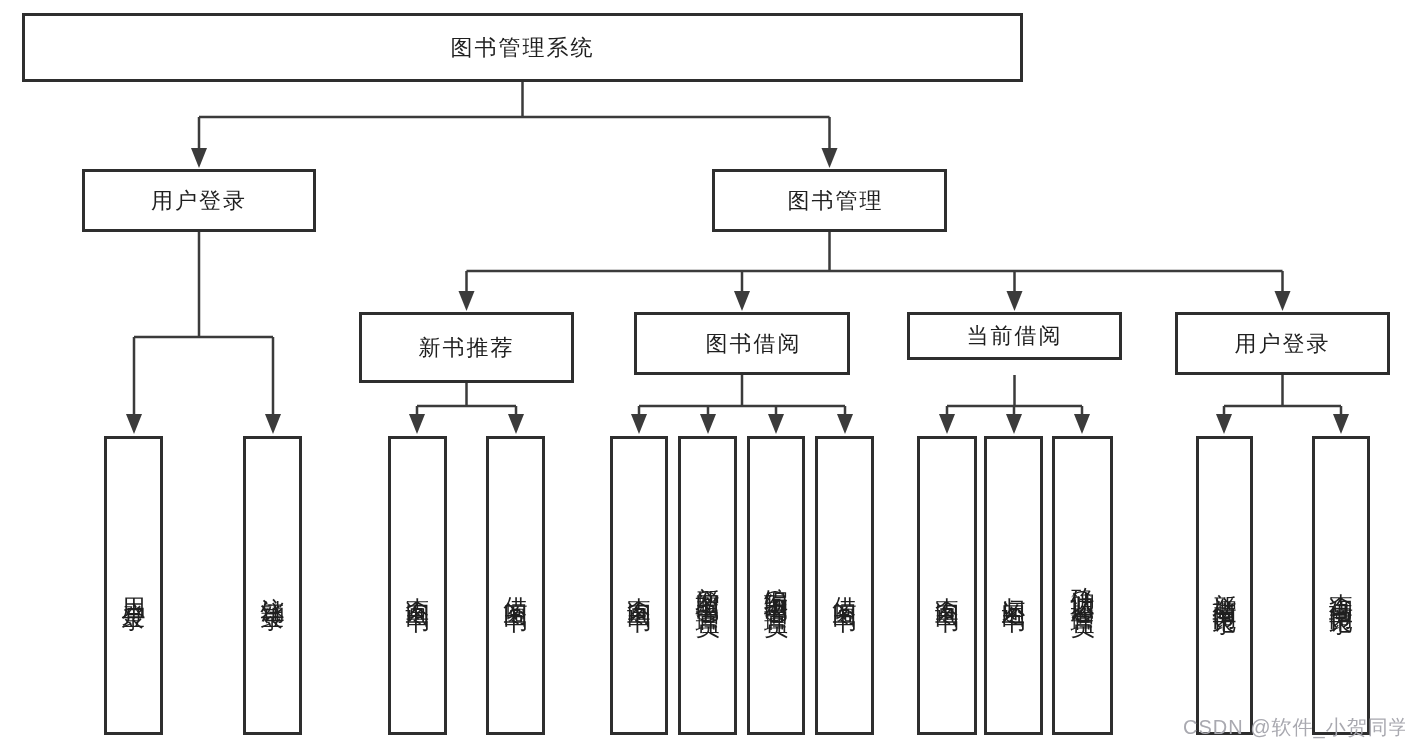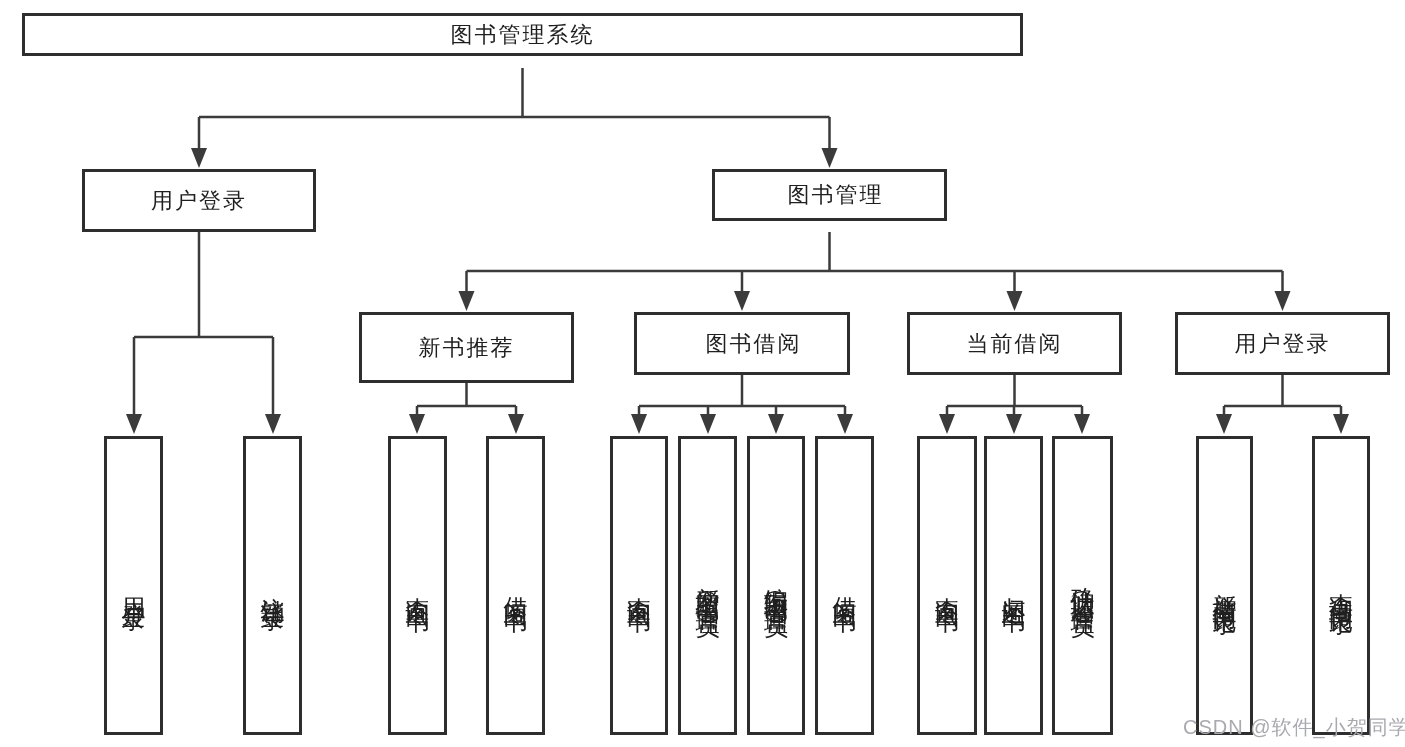--- a/index.html
+++ b/index.html
@@ -36,28 +36,28 @@
     white-space: nowrap;
   }
   .leaf .lbl {
     writing-mode: vertical-rl;
     text-orientation: mixed;
     font-size: 24px;
     letter-spacing: 4px;
     line-height: 1;
   }
   
-  .n-root   { left: 22px;   top: 13px;  width: 1001px; height: 43px; }
+  .n-root   { left: 22px;   top: 13px;  width: 1001px; height: 69px; }
   
   .n-login  { left: 82px;   top: 169px; width: 234px;  height: 63px; }
-  .n-mgmt   { left: 712px;  top: 169px; width: 235px;  height: 52px; padding-left: 12px; }
+  .n-mgmt   { left: 712px;  top: 169px; width: 235px;  height: 63px; padding-left: 12px; }
   
   .n-g0 { left: 359px;  top: 312px; width: 215px; height: 71px; }
   .n-g1 { left: 634px;  top: 312px; width: 216px; height: 63px; padding-left: 23px; }
-  .n-g2 { left: 907px;  top: 312px; width: 215px; height: 63px; }
+  .n-g2 { left: 907px;  top: 312px; width: 215px; height: 48px; }
   .n-g3 { left: 1175px; top: 312px; width: 215px; height: 63px; }
   
   .leaf { top: 436px; height: 299px; }
   .n-l-login0 { left: 104px;  width: 59px; }
   .n-l-login1 { left: 243px;  width: 59px; }
   .n-l-00 { left: 388px;  width: 59px; }
   .n-l-01 { left: 486px;  width: 59px; }
   .n-l-10 { left: 610px;  width: 58px; }
   .n-l-11 { left: 678px;  width: 59px; }
   .n-l-12 { left: 747px;  width: 58px; }

